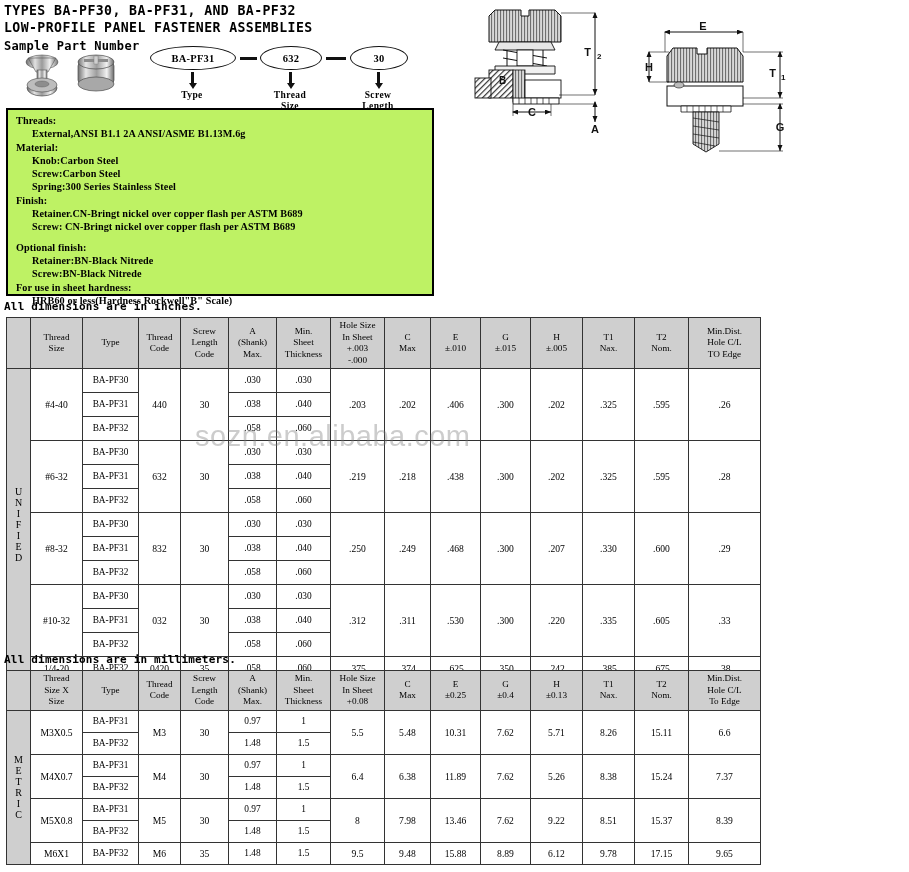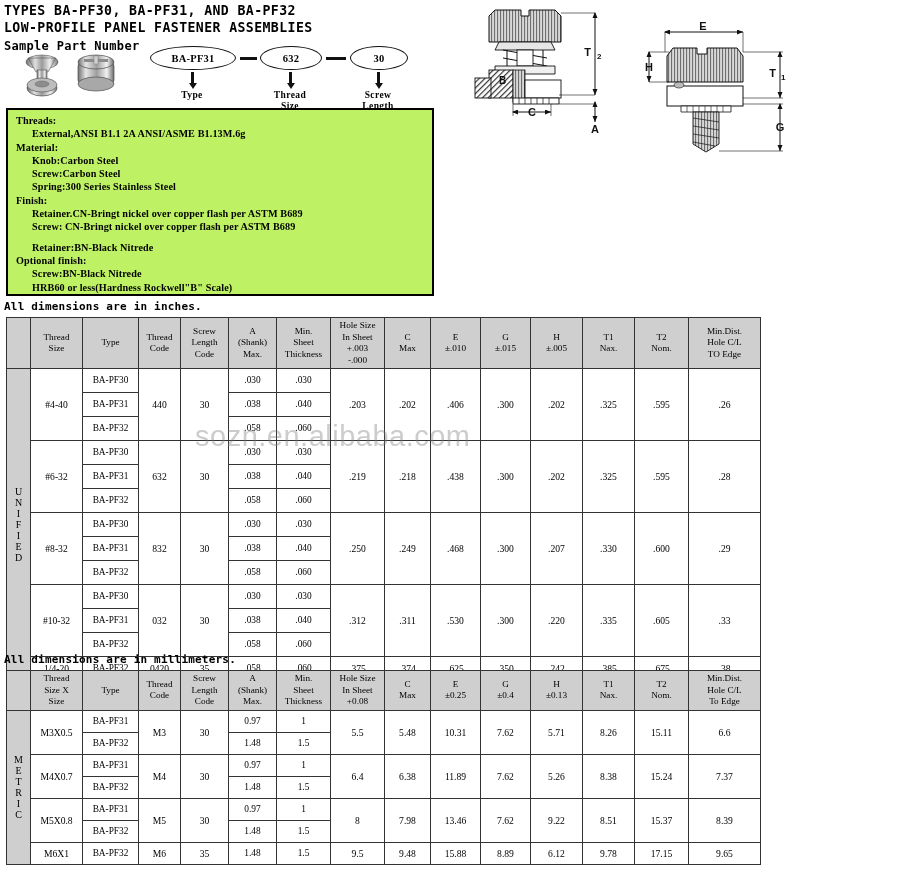--- a/index.html
+++ b/index.html
@@ -251,23 +251,24 @@
       <div class="spec-line">Threads:</div>
       <div class="spec-line ind">External,ANSI B1.1 2A ANSI/ASME B1.13M.6g</div>
       <div class="spec-line">Material:</div>
       <div class="spec-line ind">Knob:Carbon Steel</div>
       <div class="spec-line ind">Screw:Carbon Steel</div>
       <div class="spec-line ind">Spring:300 Series Stainless Steel</div>
       <div class="spec-line">Finish:</div>
       <div class="spec-line ind">Retainer.CN-Bringt nickel over copper flash per ASTM B689</div>
       <div class="spec-line ind">Screw:   CN-Bringt nickel over copper flash per ASTM B689</div>
       <div class="spec-line gap"></div>
+      <div class="spec-line">Optional finish:</div>
       <div class="spec-line ind">Retainer:BN-Black Nitrede</div>
-      <div class="spec-line">Optional finish:</div>
       <div class="spec-line ind">Screw:BN-Black Nitrede</div>
+      <div class="spec-line">For use in sheet hardness:</div>
       <div class="spec-line ind">HRB60 or less(Hardness Rockwell"B" Scale)</div>
     </div>
 
   <div class="drawings">
     <svg width="454" height="170" viewBox="0 0 454 170">
       <defs>
         <pattern id="knurl" width="3" height="6" patternUnits="userSpaceOnUse">
           <rect width="3" height="6" fill="#d8d8d8"></rect>
           <rect width="1.1" height="6" fill="#6f6f6f"></rect>
         </pattern>

